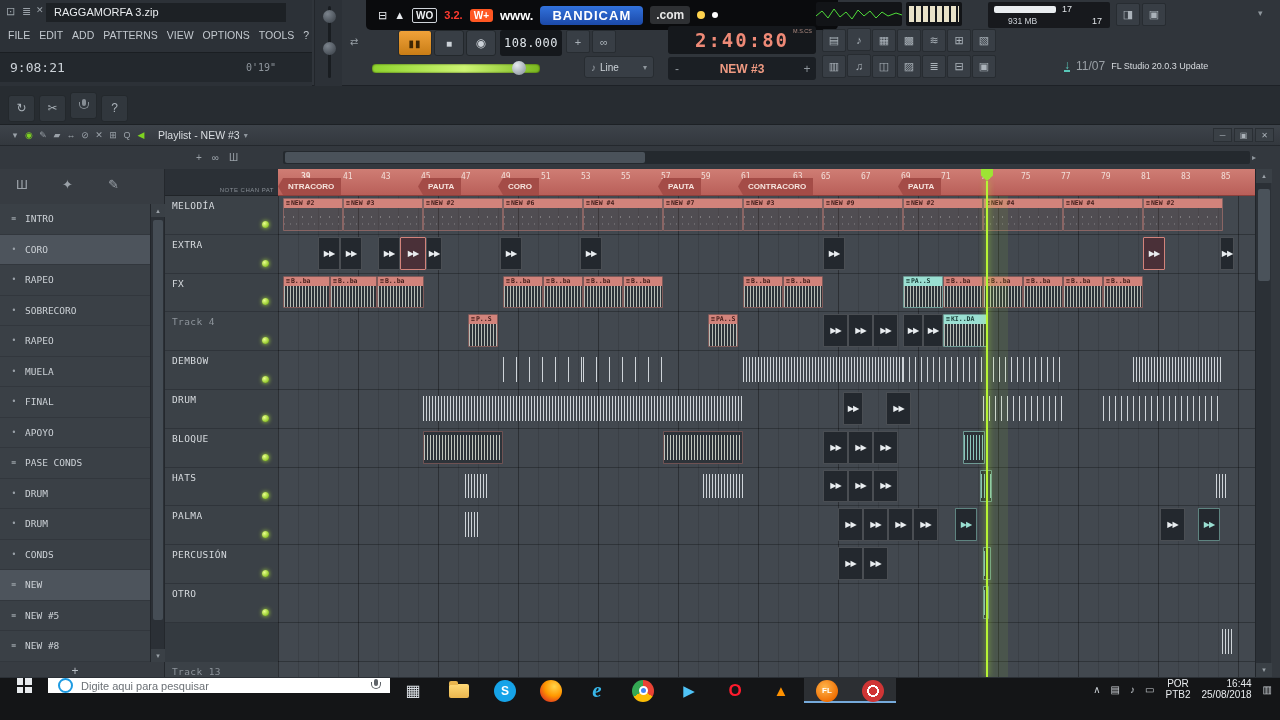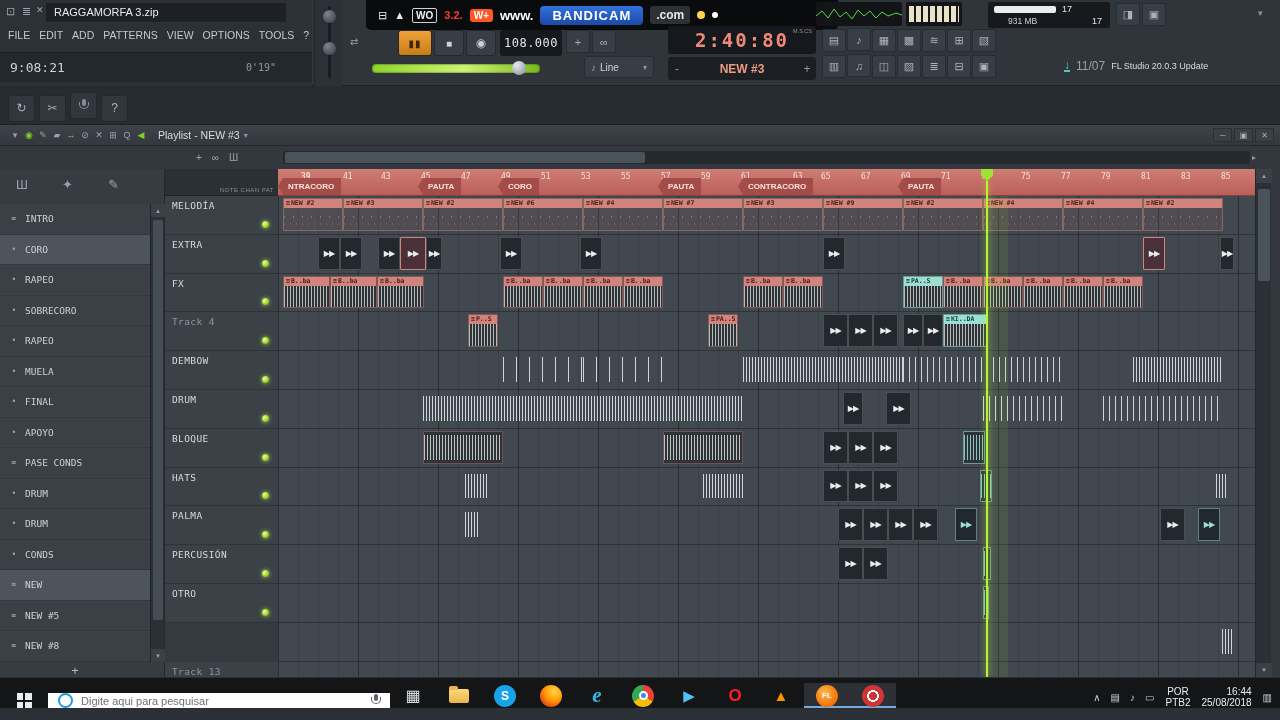--- a/index.html
+++ b/index.html
@@ -170,21 +170,21 @@
   #playhead-line{position:absolute;top:12px;bottom:0;width:2px;background:#b7f435;box-shadow:0 0 6px rgba(183,244,53,.8)}
   #playhead-flag{position:absolute;top:0;width:12px;height:12px;background:#9ee334;
                  clip-path:polygon(0 0,100% 0,100% 55%,50% 100%,0 55%)}
 
   #vscroll{position:absolute;left:1255px;top:44px;width:16px;height:508px;background:#2b3036;border-left:1px solid #22262b}
   #vscroll .a{position:absolute;left:0;width:16px;height:14px;background:#3a4046;color:#9aa1a8;font-size:7px;
               display:flex;align-items:center;justify-content:center}
   #vscroll .thumb{position:absolute;left:2px;top:20px;width:12px;height:92px;background:#4a525a;border-radius:2px}
 
   
-  #taskbar{position:absolute;left:0;top:678px;width:1280px;height:30px;background:#141517;display:flex;align-items:flex-end}
+  #taskbar{position:absolute;left:0;top:678px;width:1280px;height:42px;background:#141517;display:flex;align-items:flex-start}
   #startbtn{width:48px;display:flex;align-items:center;justify-content:center}
   .winlogo{width:15px;height:15px;display:grid;grid-template-columns:1fr 1fr;grid-template-rows:1fr 1fr;gap:2px}
   .winlogo div{background:#e8ebee}
   #searchbox{width:342px;background:#fff;display:flex;align-items:center;gap:8px;padding:0 10px}
   .cortana{width:15px;height:15px;border-radius:50%;border:2px solid #1e9be2;flex:none}
   #searchinput{border:none;outline:none;flex:1;font-size:11px;font-family:"Liberation Sans",sans-serif;color:#444;background:transparent}
   #searchinput::placeholder{color:#6b7075}
   .mic{display:inline-block;position:relative;width:9px;height:13px;flex:none}
   .mic::before{content:"";position:absolute;left:2.5px;top:0;width:4px;height:7px;background:#868d94;border-radius:2px}
   .mic::after{content:"";position:absolute;left:0;top:3px;width:8px;height:6px;border:1px solid #868d94;border-top:none;border-radius:0 0 5px 5px}

